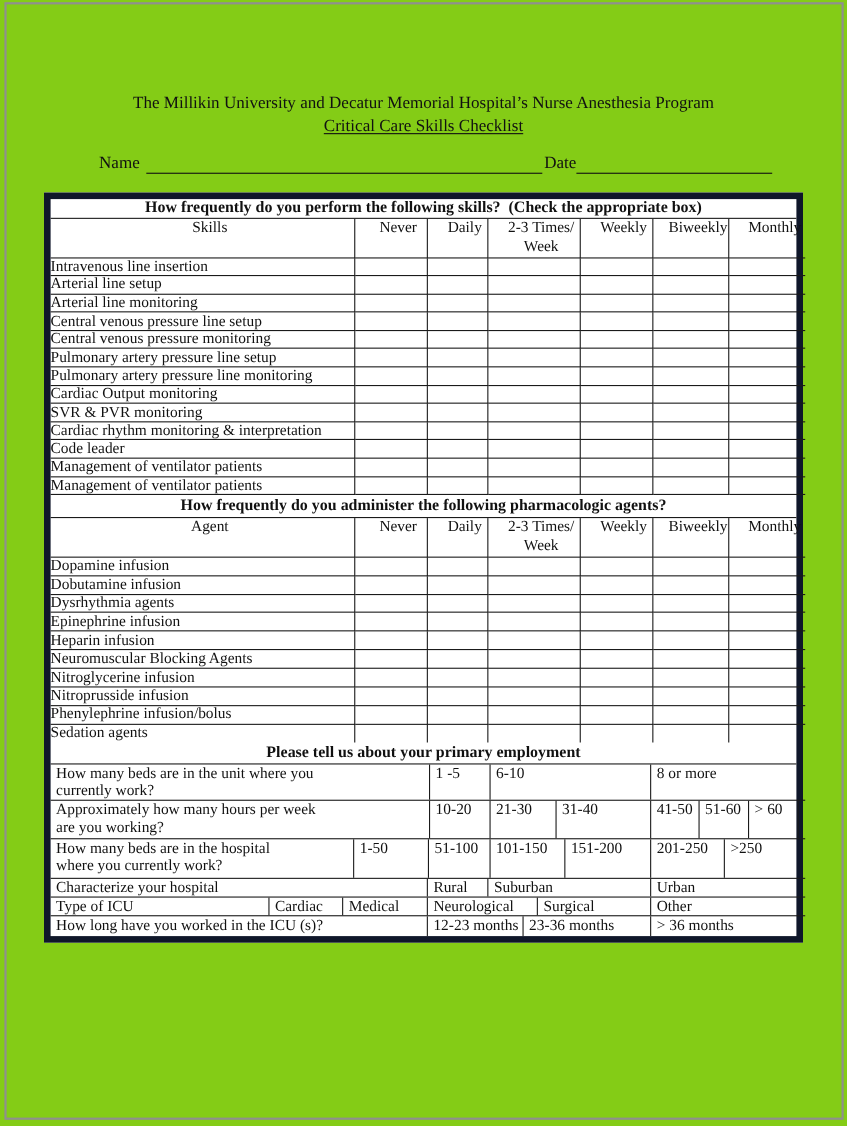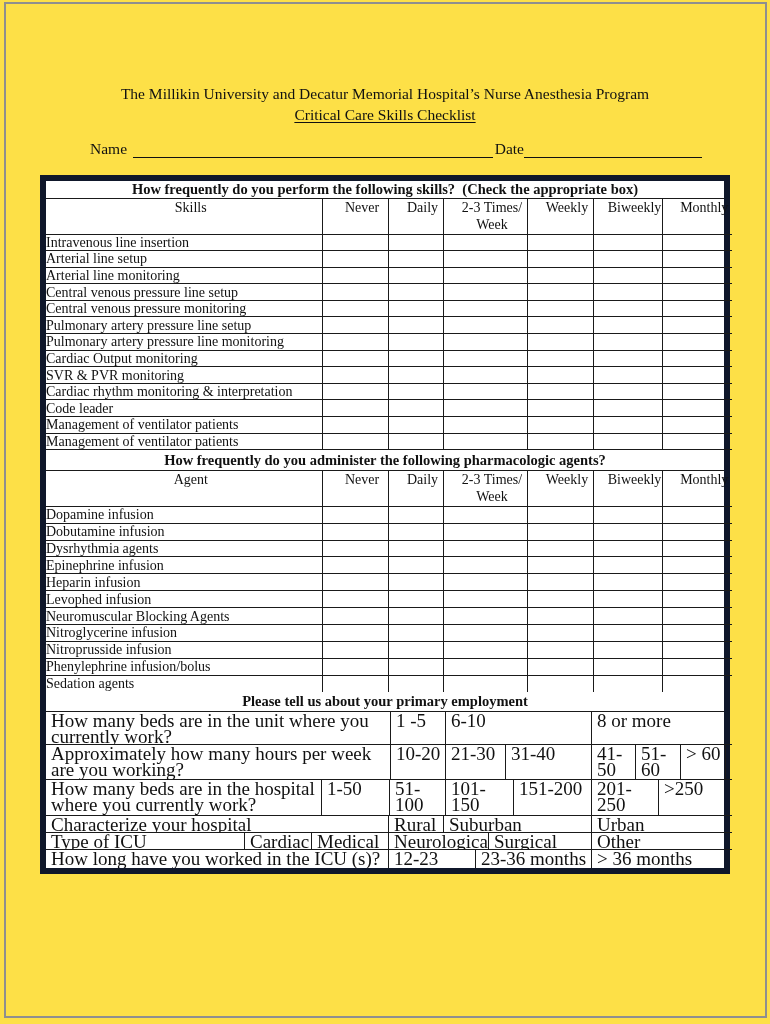--- a/index.html
+++ b/index.html
@@ -1,17 +1,17 @@
 <!DOCTYPE html>
 <html><head>
 <meta charset="utf-8">
 <style>
   html,body{margin:0;padding:0;background:#fff;}
   .sheet{
-    position:relative; width:770px; height:1024px; background:#fde047;
+    position:relative; width:770px; height:1024px; background:#84cc16;
     font-family:"Liberation Serif","DejaVu Serif",serif; color:#111;
     overflow:hidden;
   }
   .scan-frame{
     position:absolute; left:4px; top:2px; right:3px; bottom:6px;
     border:2px solid #8f8f8f; pointer-events:none;
   }
   
   .title{position:absolute; top:83px; left:0; width:770px; text-align:center;
          font-size:15.5px; line-height:21px;}
@@ -38,21 +38,21 @@
   table.grid th:last-child, table.grid td:last-child{border-right:none;}
   table.grid thead th{height:35px; vertical-align:top; font-weight:normal;
     text-align:center; line-height:17px; border-top:none;padding-left:14px;}
   th.times{white-space:pre-line; text-align:left; padding-left:5px;margin-top:28px;}
   td.lbl{text-align:left; padding-left:4px; white-space:nowrap;margin-top:32px;}
   .t1 tbody tr{height:16.6px;}
   .t2 tbody tr{height:16.9px;}
   table.grid tbody td{line-height:15px; vertical-align:middle;}
   .t2 tbody tr:last-child td{border-bottom:none;}
   
-  .emp{width:686px; font-size:19px;}
+  .emp{width:686px; font-size:14px;}
   .erow{display:flex; border-bottom:1px solid #1a1a1a; box-sizing:border-box;}
   .erow:last-child{border-bottom:none;}
   .ecell{border-right:1px solid #1a1a1a; box-sizing:border-box; padding:1px 0 0 5px;
          line-height:16px; overflow:hidden;}
   .ecell.last{border-right:none; flex:1;}
   .q{white-space:pre-line;}
 </style>
 </head>
 <body>
 
@@ -282,29 +282,20 @@
         <tr>
             <td class="lbl">Heparin infusion</td>
             <td class="cb"></td>
             <td class="cb"></td>
             <td class="cb"></td>
             <td class="cb"></td>
             <td class="cb"></td>
             <td class="cb"></td>
           </tr>
         <tr>
-            <td class="lbl">Levophed infusion</td>
-            <td class="cb"></td>
-            <td class="cb"></td>
-            <td class="cb"></td>
-            <td class="cb"></td>
-            <td class="cb"></td>
-            <td class="cb"></td>
-          </tr>
-        <tr>
             <td class="lbl">Neuromuscular Blocking Agents</td>
             <td class="cb"></td>
             <td class="cb"></td>
             <td class="cb"></td>
             <td class="cb"></td>
             <td class="cb"></td>
             <td class="cb"></td>
           </tr>
         <tr>
             <td class="lbl">Nitroglycerine infusion</td>

